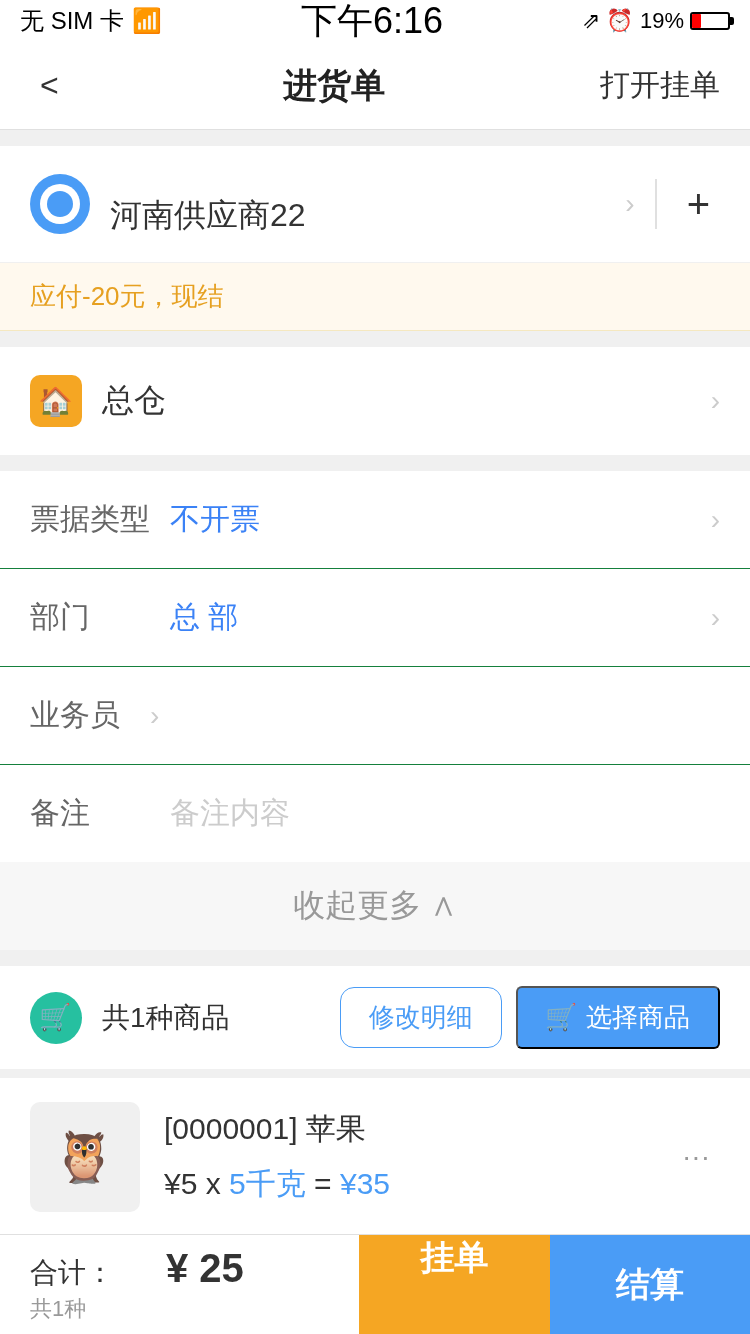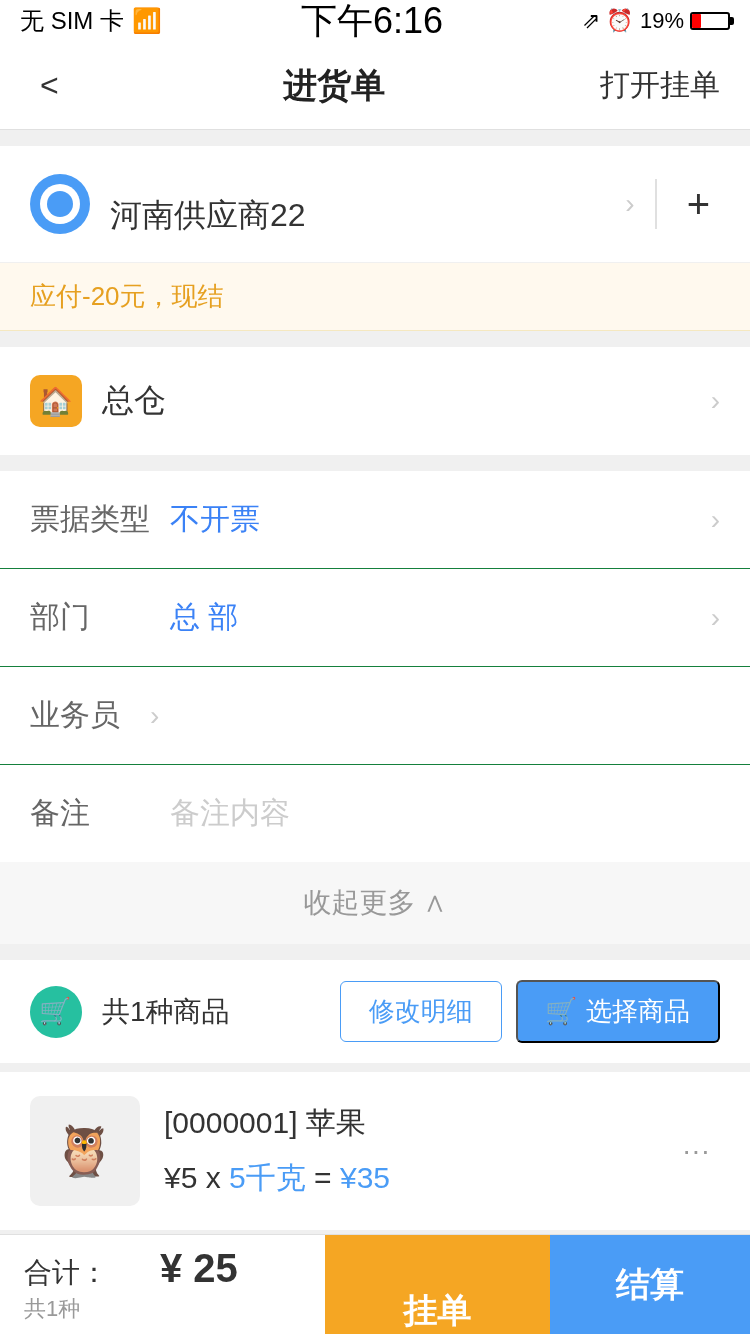--- a/index.html
+++ b/index.html
@@ -190,21 +190,21 @@
       font-size: 32px;
       color: #333;
       flex: 1;
     }
 
     
     .collapse-row {
       background: #f7f7f7;
       text-align: center;
       padding: 22px 13px;
-      font-size: 28px;
+      font-size: 32px;
       color: #999;
       cursor: pointer;
     }
 
     
     .products-header {
       display: flex;
       align-items: center;
       padding: 20px 30px;
       background: #fff;
@@ -222,21 +222,21 @@
       flex: 1;
       font-size: 28px;
       color: #333;
     }
     .btn-modify {
       border: 1px solid #4a9cf6;
       color: #4a9cf6;
       background: #fff;
       padding: 12px 28px;
       font-size: 26px;
-      border-radius: 6px;
+      border-radius: 14px;
       margin-right: 14px;
       cursor: pointer;
     }
     .btn-select {
       background: #4a9cf6;
       color: #fff;
       padding: 12px 28px;
       font-size: 26px;
       border-radius: 6px;
       cursor: pointer;
@@ -292,21 +292,21 @@
       bottom: 0;
       width: 750px;
       height: 100px;
       display: flex;
       align-items: center;
       background: #fff;
       border-top: 1px solid #e0e0e0;
     }
     .total-section {
       flex: 1;
-      padding: 0 24px;
+      padding: 0 30px;
     }
     .total-main {
       display: flex;
       align-items: baseline;
       gap: 8px;
     }
     .total-label {
       font-size: 28px;
       color: #333;
     }
@@ -315,27 +315,27 @@
       font-weight: bold;
       color: #333;
       margin-left: 44px;
     }
     .total-sub {
       font-size: 22px;
       color: #999;
       margin-top: 2px;
     }
     .btn-hang {
-      width: 225px;
+      width: 191px;
       height: 100%;
       background: #f5a623;
       color: #fff;
       font-size: 34px;
       font-weight: 600;
-      display: flex; align-items: flex-end; justify-content: center;
+      display: flex; align-items: flex-start; justify-content: center;
       cursor: pointer;
     }
     .btn-checkout {
       width: 200px;
       height: 100%;
       background: #4a9cf6;
       color: #fff;
       font-size: 34px;
       font-weight: 600;
       display: flex; align-items: center; justify-content: center;

